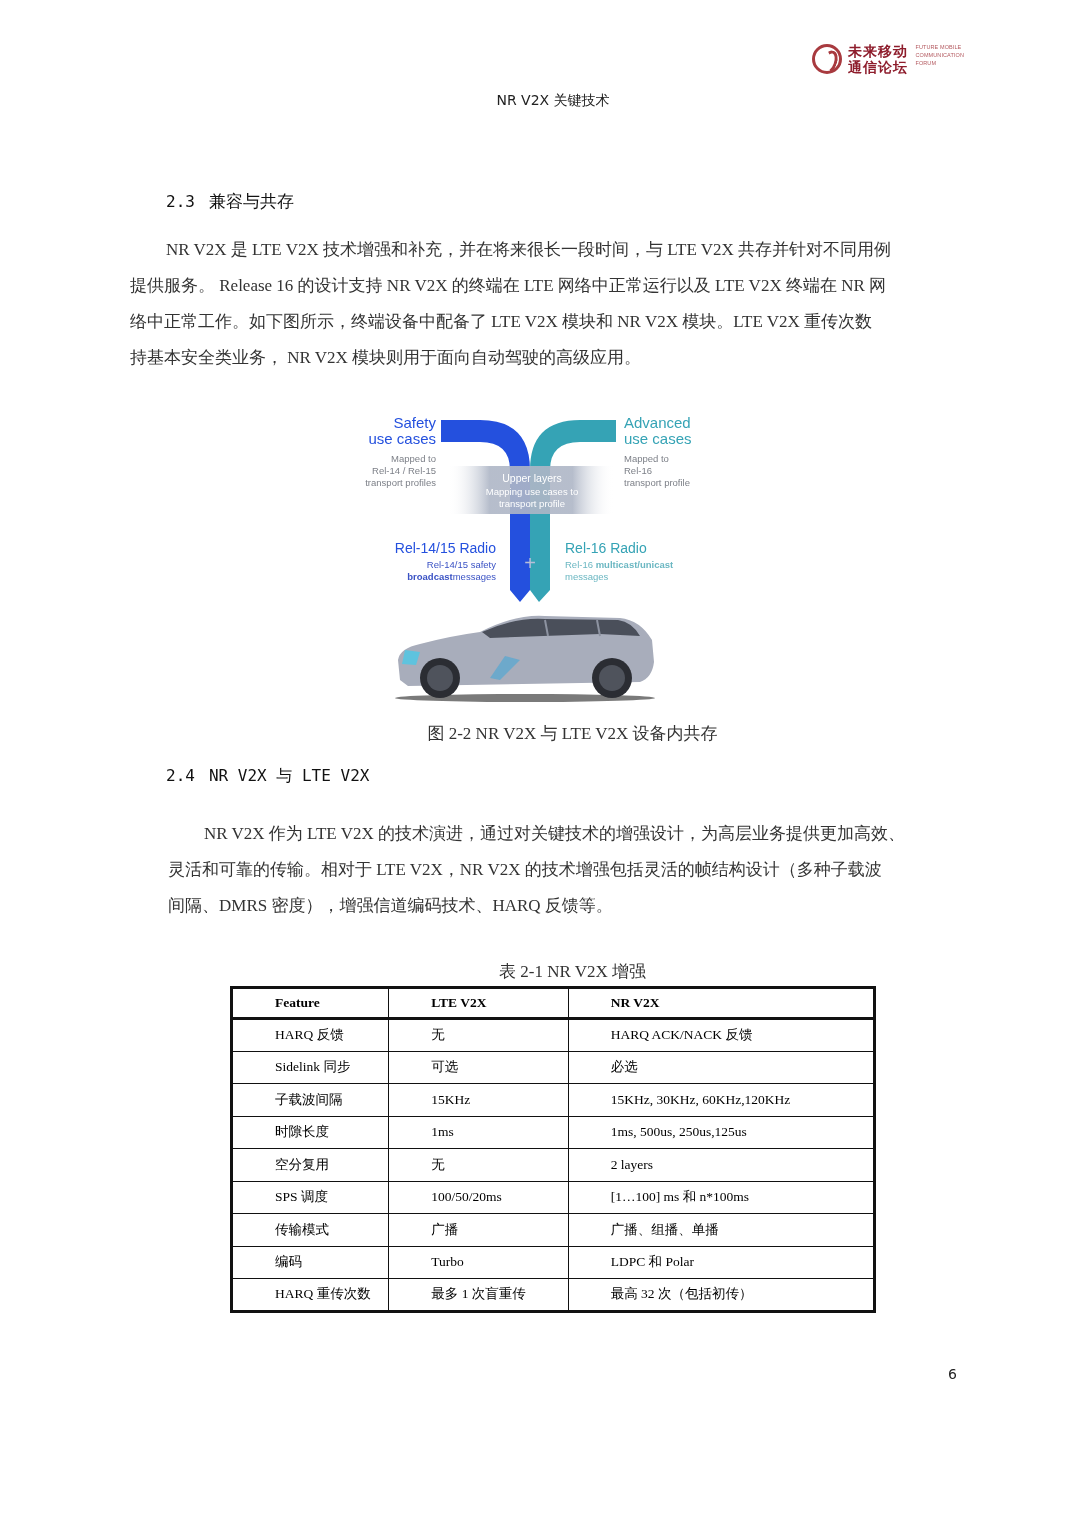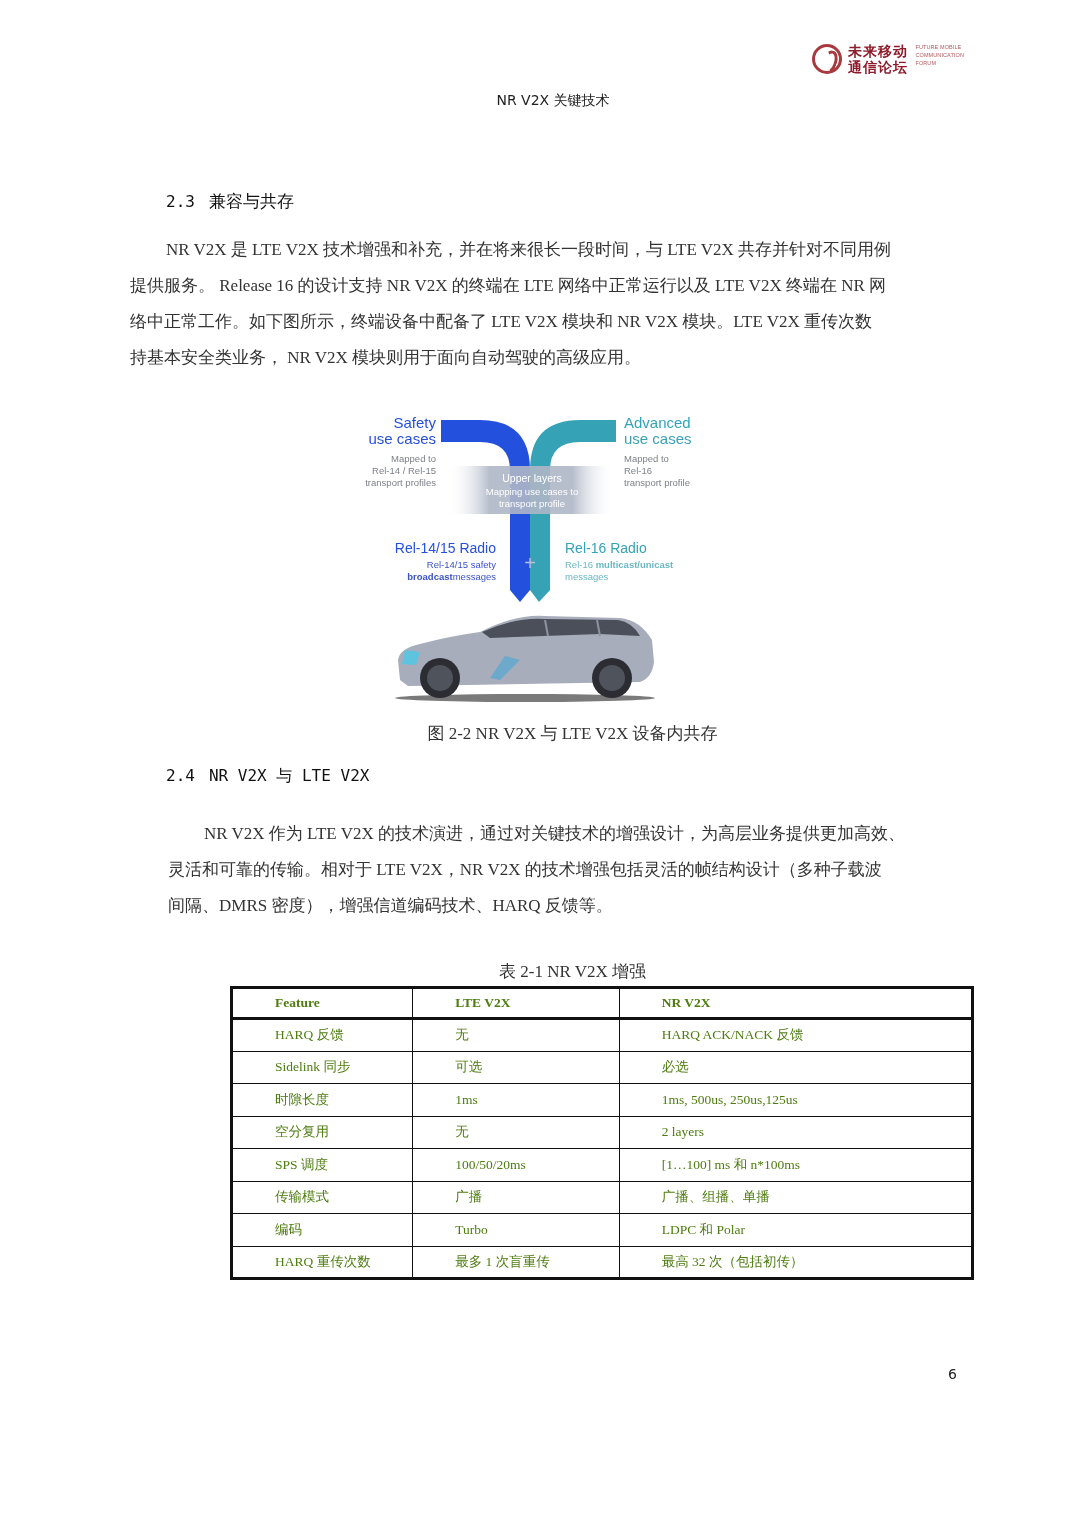--- a/index.html
+++ b/index.html
@@ -18,21 +18,21 @@
   .section-title { position: absolute; font-family: "DejaVu Sans Mono", "Liberation Mono", monospace; font-size: 16px; color: #111; text-align: center; }
   .sec-num { display: inline-block; margin-right: 14px; }
 
   .para { position: absolute; font-size: 17px; line-height: 36px; color: #333; text-align: justify; font-family: "Liberation Serif", "DejaVu Serif", serif; }
   .para span { display: block; }
 
   .figure { position: absolute; left: 350px; top: 410px; width: 360px; height: 300px; }
   .fig-caption { position: absolute; top: 722px; left: 0; width: 1145px; text-align: center; font-size: 17px; color: #333; font-family: "Liberation Serif", serif; }
 
   .tbl-caption { position: absolute; top: 960px; left: 0; width: 1145px; text-align: center; font-size: 17px; color: #333; font-family: "Liberation Serif", serif; }
-  table.enh { position: absolute; left: 230px; top: 986px; width: 744px; border-collapse: collapse; border: 3px solid #111; font-family: "Liberation Serif", serif; font-size: 13.5px; color: #4d7c0f; }
+  table.enh { position: absolute; left: 230px; top: 986px; width: 646px; border-collapse: collapse; border: 3px solid #111; font-family: "Liberation Serif", serif; font-size: 13.5px; color: #000000; }
   table.enh td, table.enh th { border: 1px solid #111; height: 32.5px; padding: 0 0 0 42px; text-align: left; vertical-align: middle; font-weight: normal; }
   table.enh th { font-weight: bold; height: 31px; border-bottom: 3px solid #111; }
   table.enh col.c1 { width: 158px; }
   table.enh col.c2 { width: 180px; }
   table.enh col.c3 { width: 308px; }
 
   .page-num { position: absolute; left: 948px; top: 1366px; font-family: "DejaVu Sans", sans-serif; font-size: 14px; color: #222; }
 </style>
 </head>
 <body>
@@ -143,20 +143,25 @@
     <td>HARQ 反馈</td>
     <td>无</td>
     <td>HARQ ACK/NACK 反馈</td>
   </tr>
   <tr>
     <td>Sidelink 同步</td>
     <td>可选</td>
     <td>必选</td>
   </tr>
   <tr>
+    <td>子载波间隔</td>
+    <td>15KHz</td>
+    <td>15KHz, 30KHz, 60KHz,120KHz</td>
+  </tr>
+  <tr>
     <td>时隙长度</td>
     <td>1ms</td>
     <td>1ms, 500us, 250us,125us</td>
   </tr>
   <tr>
     <td>空分复用</td>
     <td>无</td>
     <td>2 layers</td>
   </tr>
   <tr>

